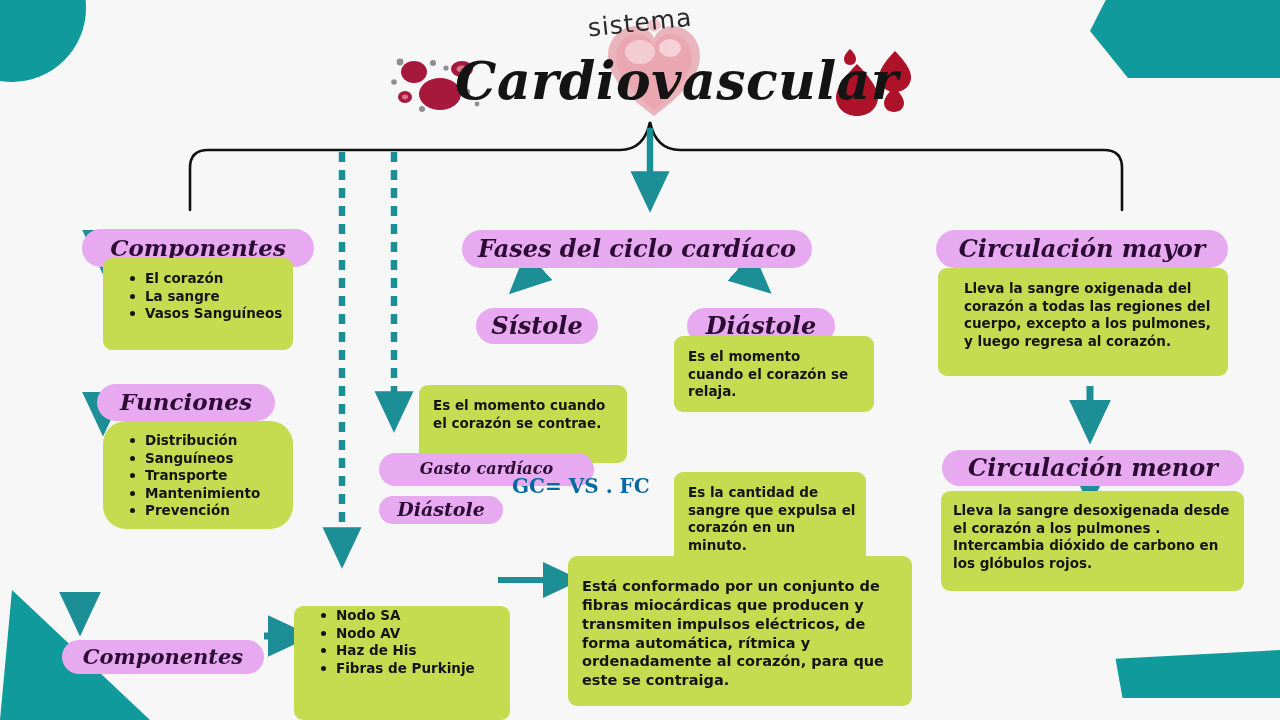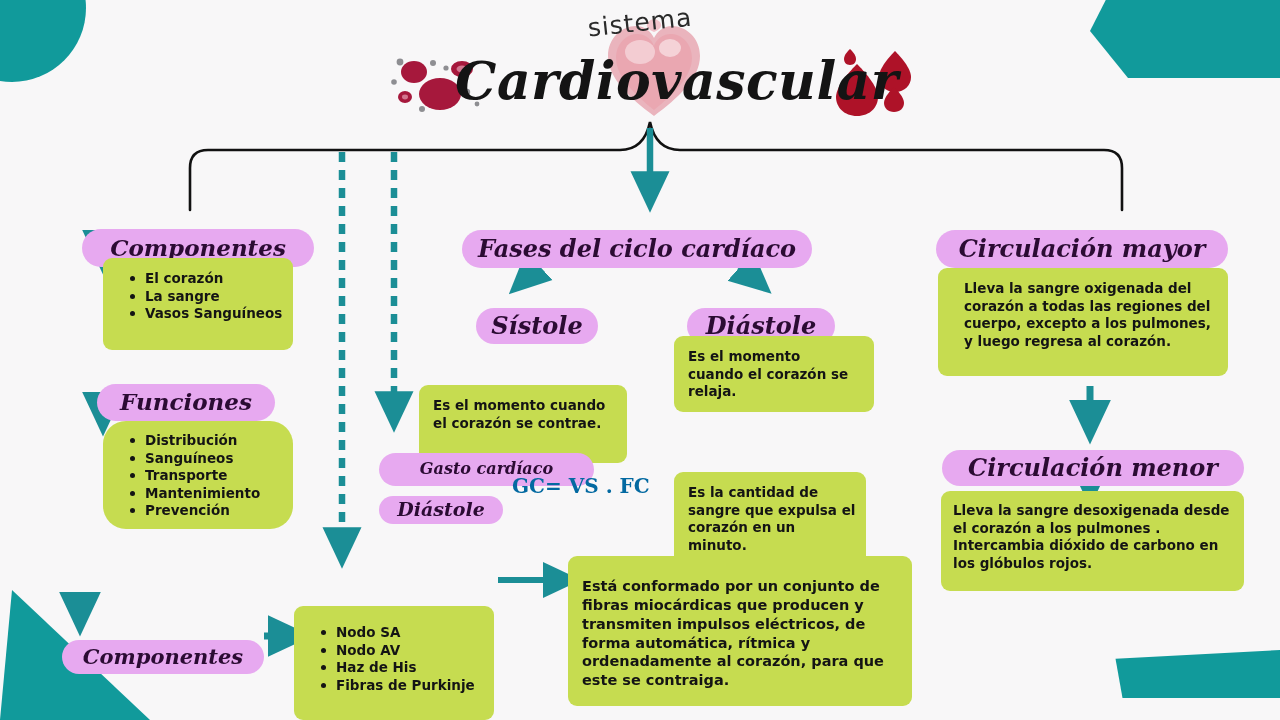--- a/index.html
+++ b/index.html
@@ -75,22 +75,22 @@
 
   #n-circ-mayor       {left:936px;top:208px; width:292px; height:38px; font-size:24px;}
   #b-circ-mayor       {left:938px;top:268px; width:290px; height:108px;font-size:13.5px;
                         padding:12px 10px 0 26px;}
   #n-circ-menor       {left:942px;top:428px; width:302px; height:36px; font-size:24px;}
   #b-circ-menor       {left:941px;top:491px; width:303px; height:100px;font-size:13.5px;
                         padding:11px 8px 0 12px;}
 
   #n-sistema-cond     {left:18px; top:564px; width:476px; height:38px; font-size:24px;}
   #n-comp-2           {left:62px; top:618px; width:202px; height:34px; font-size:21px;}
-  #b-conduccion       {left:294px;top:606px; width:200px; height:114px;font-size:13.5px;
-                        padding:18px 6px 0 22px;overflow:hidden;}
+  #b-conduccion       {left:294px;top:606px; width:216px; height:114px;font-size:13.5px;
+                        padding:1px 6px 0 22px;overflow:hidden;}
   #b-conformado       {left:568px;top:556px; width:344px; height:150px;font-size:14.5px;
                         padding:21px 12px 0 14px;}
 </style>
 </head>
 <body>
 
 <div id="canvas">
 
   <div class="deco" id="deco-tl"></div>
   <div class="deco" id="deco-tr"></div>

